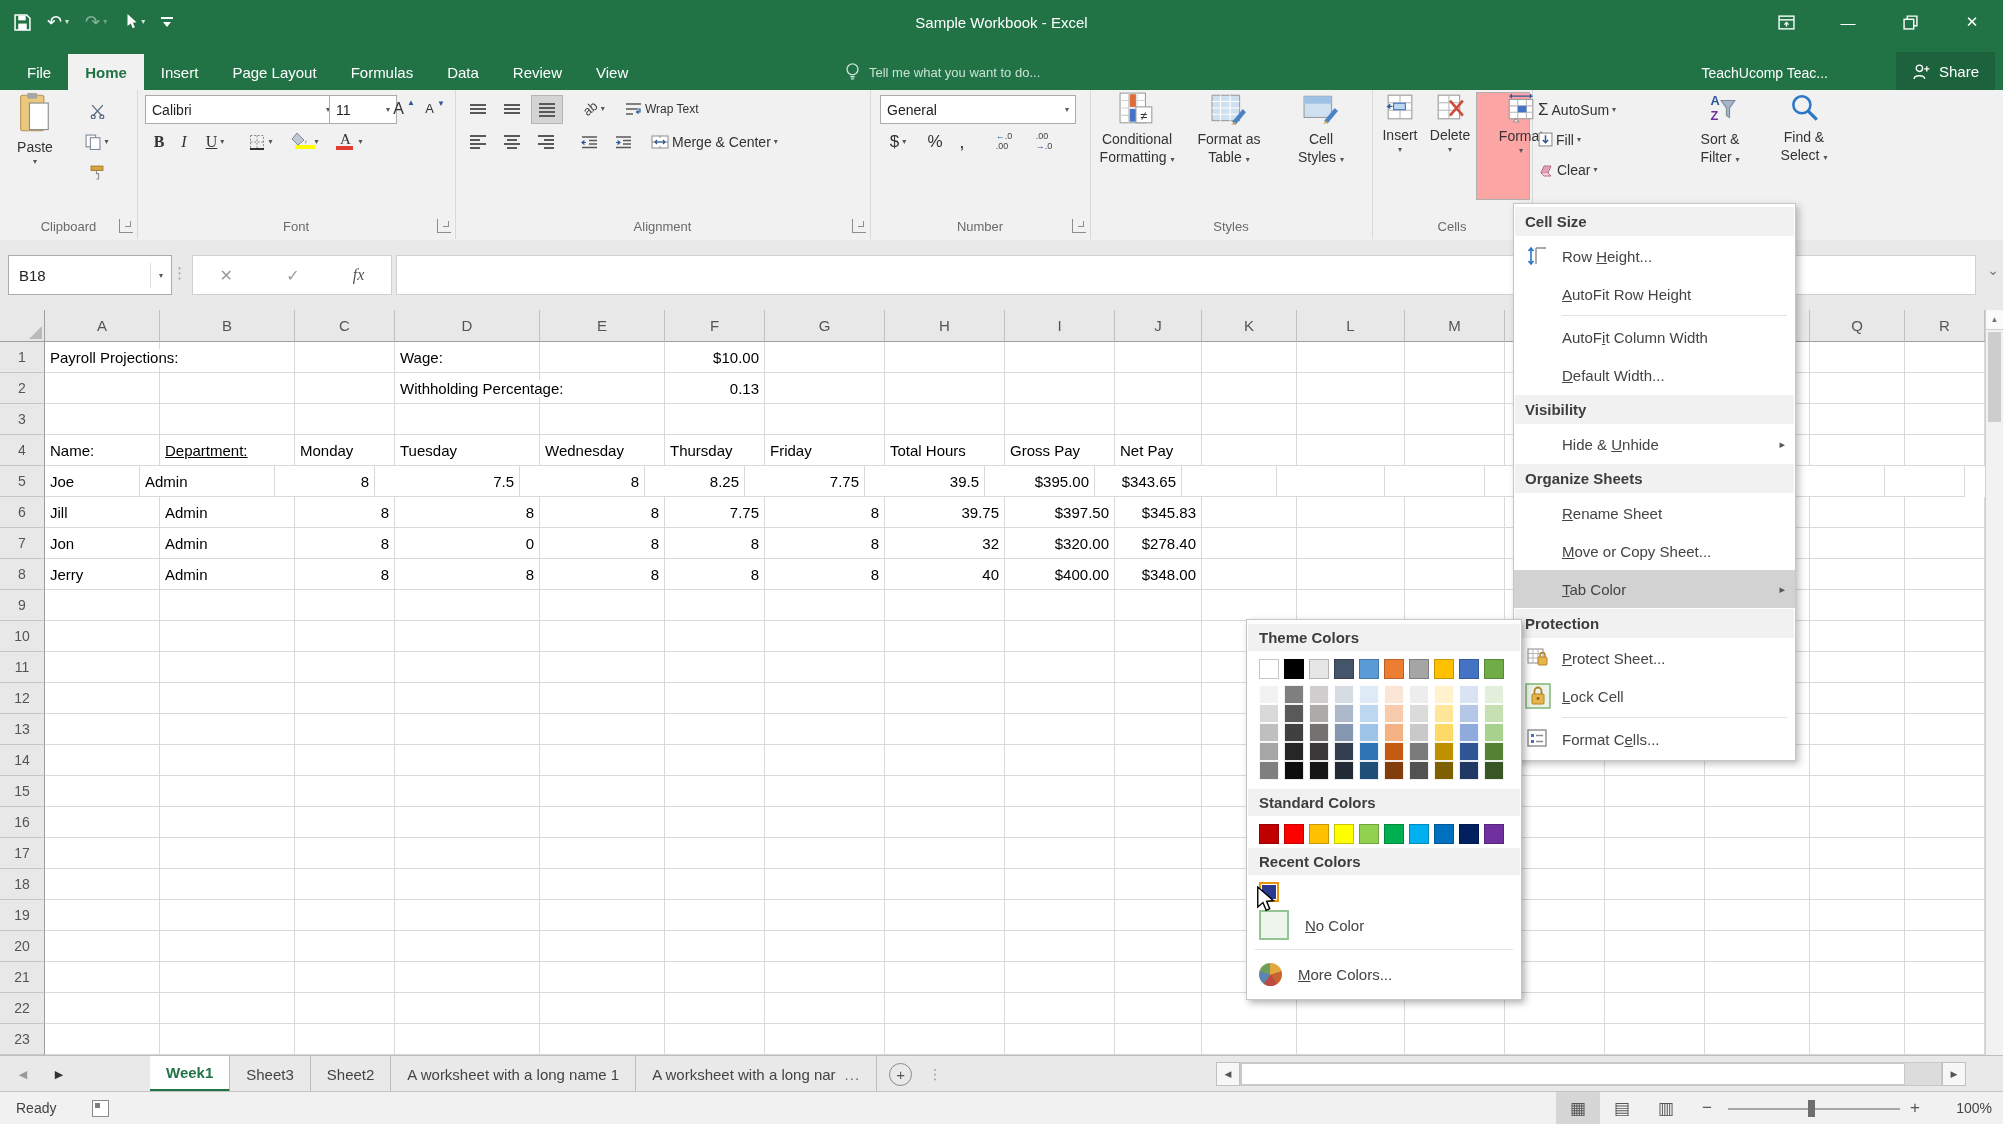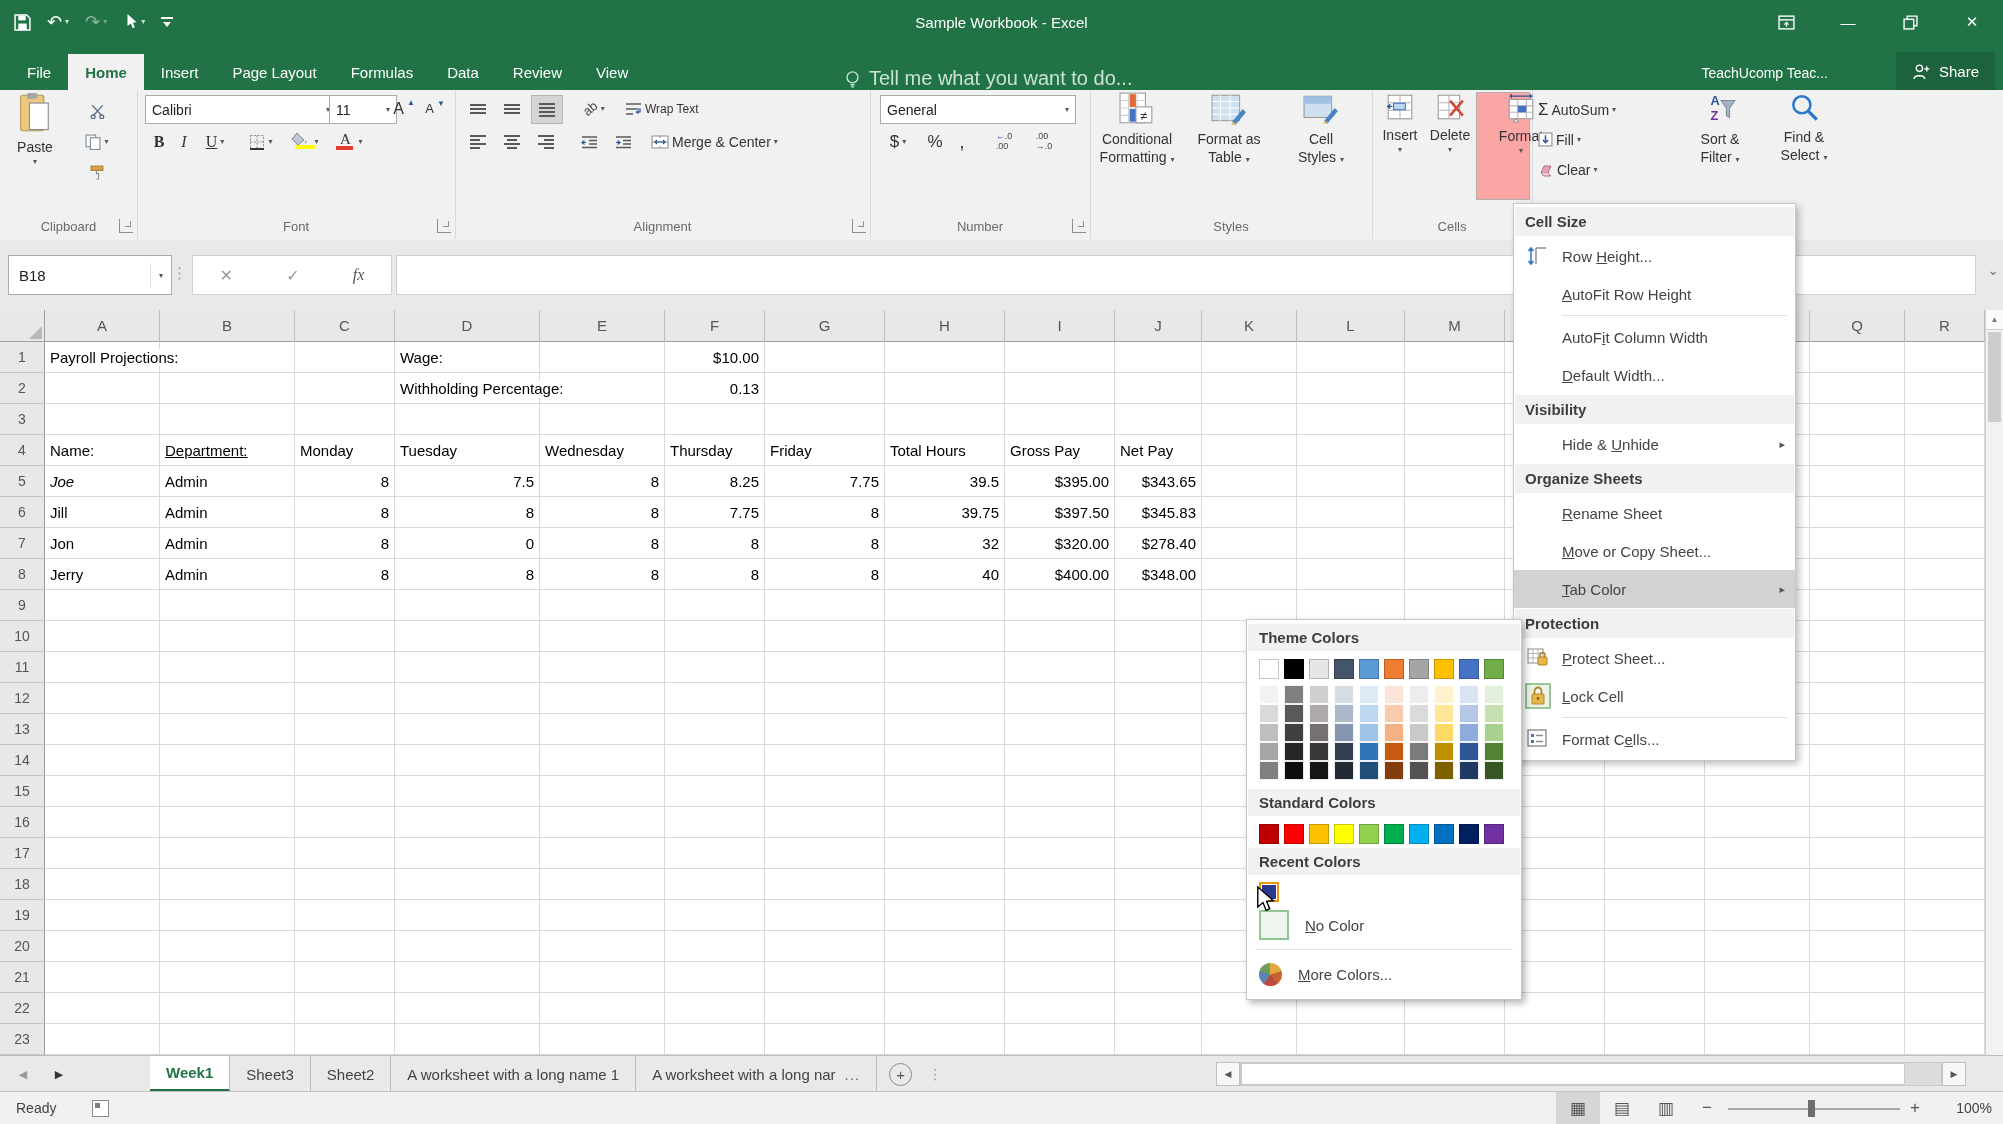--- a/index.html
+++ b/index.html
@@ -14,21 +14,21 @@
   .qcust{width:12px;border-top:2px solid #fff;position:relative;height:8px;}
   .qcust:after{content:"";position:absolute;left:2px;top:3px;border-left:4px solid transparent;border-right:4px solid transparent;border-top:5px solid #fff;}
   .wtitle{position:absolute;left:0;right:0;top:0;height:44px;display:flex;align-items:center;justify-content:center;font-size:15px;}
   .winbtns{position:absolute;right:0;top:0;height:44px;display:flex;}
   .winbtn{width:62px;height:44px;display:flex;align-items:center;justify-content:center;font-size:15px;color:#fff;}
   
   .tabbar{position:absolute;left:0;top:44px;width:100%;height:46px;background:#217346;}
   #rtabs{position:absolute;left:10px;bottom:0;display:flex;align-items:flex-end;}
   .rtab{height:36px;display:flex;align-items:center;padding:0 17px;font-size:15px;color:#fff;}
   .rtab.active{background:#f1f1f1;color:#217346;font-weight:bold;}
-  .tellme{position:absolute;left:845px;bottom:0;height:36px;display:flex;align-items:flex-end;gap:9px;color:#c9e2d3;font-size:20px;}
+  .tellme{position:absolute;left:845px;bottom:0;height:36px;display:flex;align-items:center;gap:9px;color:#c9e2d3;font-size:13px;}
   .acct{position:absolute;right:175px;bottom:9px;font-size:14px;color:#fff;}
   .share{position:absolute;right:8px;bottom:0;height:38px;display:flex;align-items:center;gap:8px;padding:0 16px;background:rgba(0,0,0,.14);color:#fff;font-size:15px;}
   
   .ribbon{position:absolute;left:0;top:90px;width:100%;height:150px;background:#f1f1f1;border-bottom:1px solid #c3c3c3;color:#333;}
   .rgroup{position:absolute;top:0;height:149px;border-right:1px solid #d9d9d9;}
   .glabel{position:absolute;bottom:5px;left:0;right:0;text-align:center;font-size:13px;color:#6a6a6a;}
   .launcher{position:absolute;right:4px;bottom:6px;width:13px;height:13px;border-left:1px solid #8d8d8d;border-bottom:1px solid #8d8d8d;}
   .launcher:after{content:"";position:absolute;right:2px;top:2px;width:5px;height:5px;border-right:1px solid #8d8d8d;border-bottom:1px solid #8d8d8d;}
   .bigbtn{position:absolute;top:2px;height:108px;display:flex;flex-direction:column;align-items:center;justify-content:flex-start;font-size:14px;text-align:center;color:#333;}
   .bigbtn .lbl{margin-top:5px;line-height:1.25;}
@@ -638,21 +638,21 @@
         <div class="gcell" style="width: 108px;"></div>
         <div class="gcell" style="width: 100px;"></div>
         <div class="gcell" style="width: 100px;"></div>
         <div class="gcell" style="width: 100px;"></div>
         <div class="gcell" style="width: 105px;"></div>
         <div class="gcell" style="width: 95px;"></div>
         <div class="gcell" style="width: 80px;"></div>
       </div>
       <div class="grow">
         <div class="gnum">5</div>
-        <div class="gcell" style="width: 115px; font-style: italic;">
+        <div class="gcell" style="width: 95px;">
           <span>Joe</span>
         </div>
         <div class="gcell" style="width: 135px;">
           <span>Admin</span>
         </div>
         <div class="gcell right" style="width: 100px;">
           <span>8</span>
         </div>
         <div class="gcell right" style="width: 145px;">
           <span>7.5</span>

